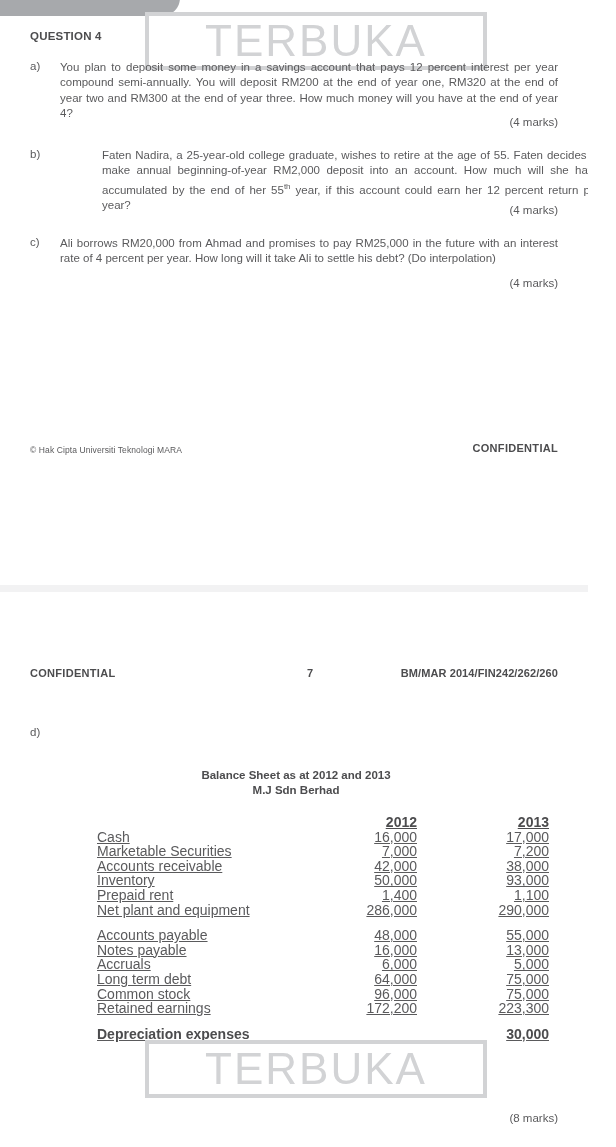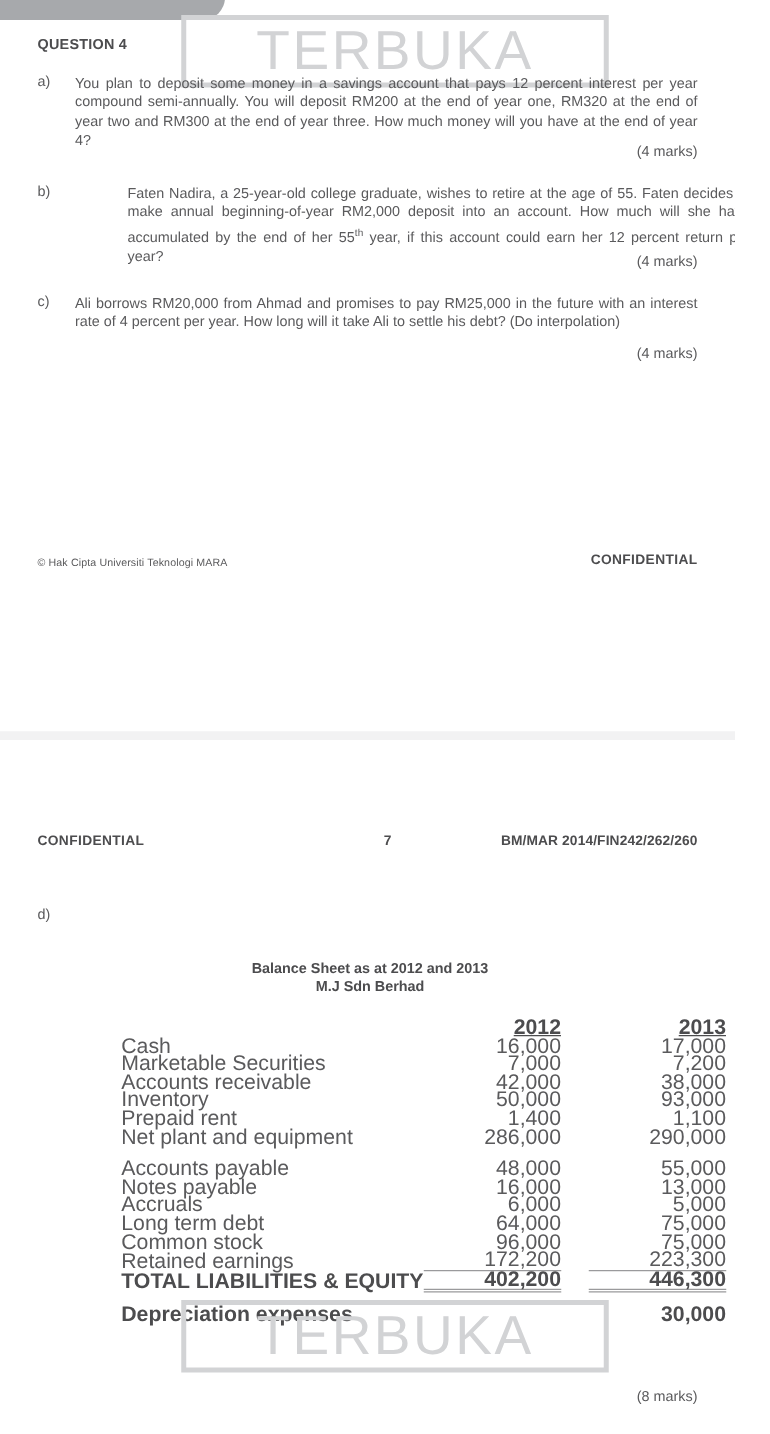--- a/index.html
+++ b/index.html
@@ -122,22 +122,23 @@
     font-size: 11.5px;
     font-weight: bold;
     color: #4c4c4e;
     text-align: center;
     line-height: 14.5px;
   }
 
   table.bs {
     position: absolute;
     border-collapse: collapse;
-    font-size: 17px;
-    color: #5a5a5c;
+    font-size: 14px;
+    color: #5a5a5c;
+    text-decoration: underline;
   }
   table.bs td {
     padding: 0;
     line-height: 14.6px;
     vertical-align: bottom;
     white-space: nowrap;
   }
   td.c-label { width: 210px; text-align: left; }
   td.c-2012  { width: 110px; text-align: right; }
   td.c-gap   { width: 22px; }
@@ -278,26 +279,20 @@
         <td class="c-gap"></td>
         <td class="c-2013">75,000</td>
       </tr>
       <tr>
         <td class="c-label">Retained earnings</td>
         <td class="c-2012">172,200</td>
         <td class="c-gap"></td>
         <td class="c-2013">223,300</td>
       </tr>
 
-      <tr class="total">
-        <td class="c-label">TOTAL LIABILITIES &amp; EQUITY</td>
-        <td class="c-2012">402,200</td>
-        <td class="c-gap"></td>
-        <td class="c-2013">446,300</td>
-      </tr>
 
       <tr class="spacer">
           <td colspan="4"></td>
         </tr>
 
       <tr class="bold-row">
         <td class="c-label">Depreciation expenses</td>
         <td class="c-2012"></td>
         <td class="c-gap"></td>
         <td class="c-2013">30,000</td>

